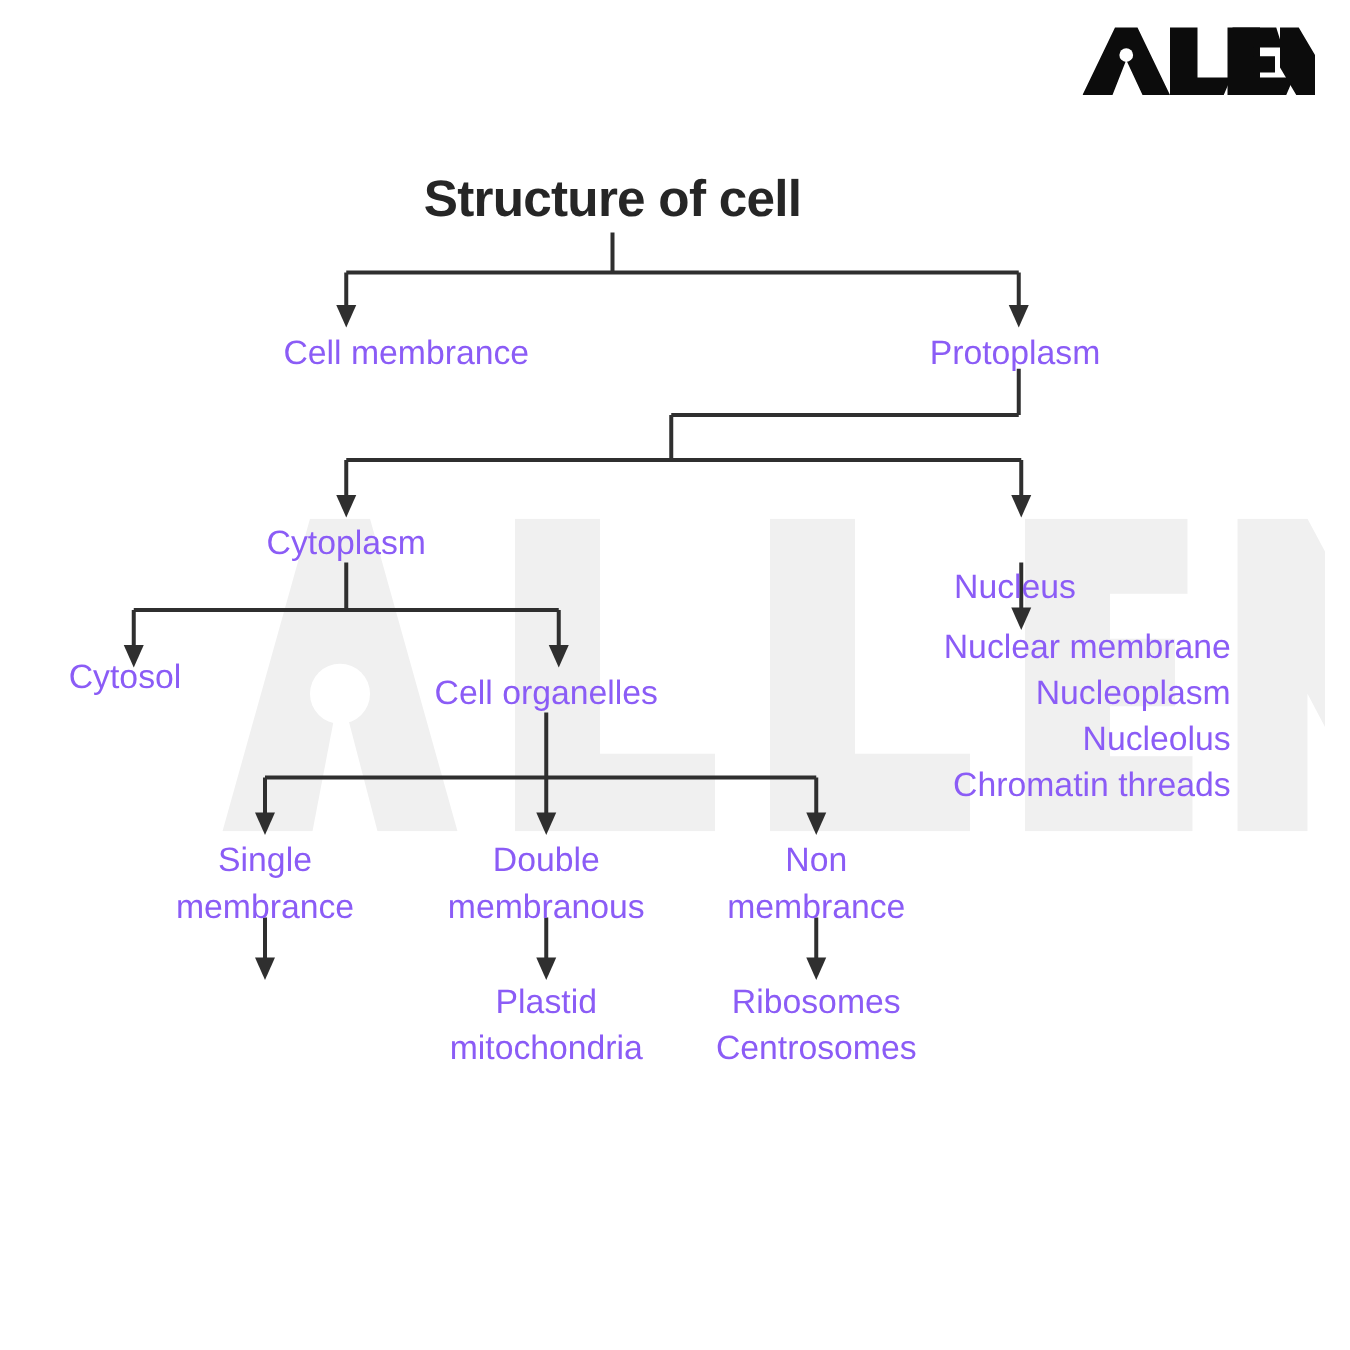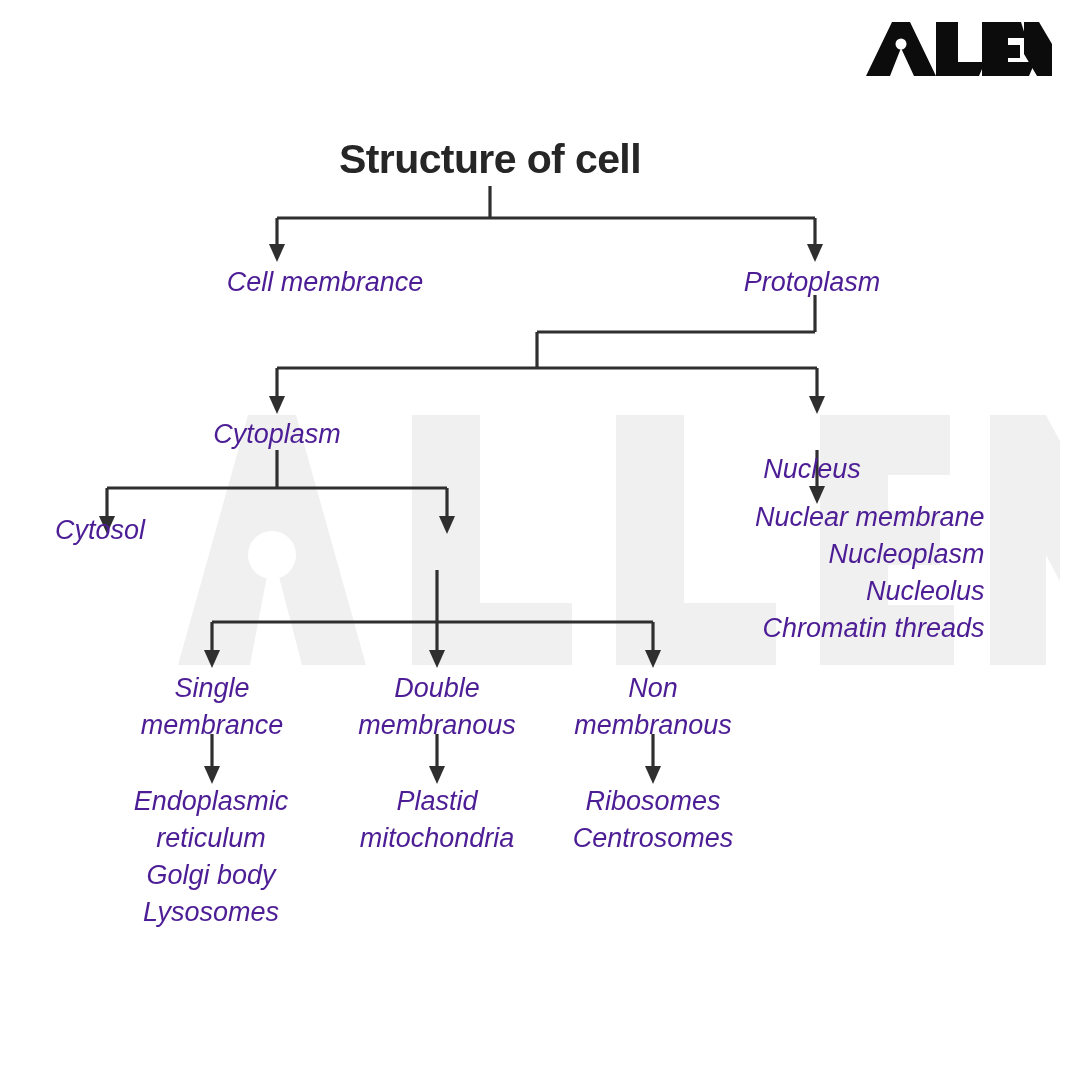--- a/index.html
+++ b/index.html
@@ -43,27 +43,26 @@
     width: 1080px;
     height: 1080px;
     z-index: 1;
     pointer-events: none;
   }
 
   
   .node {
     position: absolute;
     z-index: 3;
-    color: #4c1d95;
+    color: #8b5cf6;
     font-size: 27px;
     line-height: 37px;
     white-space: pre-line;
     text-align: center;
     transform: translateX(-50%);
-    font-style: italic;
   }
   .node.left-align {
     text-align: right;
     transform: none;
   }
 
   #title {
     position: absolute;
     z-index: 3;
     left: 490px;
@@ -167,31 +166,28 @@
   <div class="node" style="left:812px; top:264px;">Protoplasm</div>
 
   <div class="node" style="left:277px; top:416px;">Cytoplasm</div>
   <div class="node" style="left:812px; top:416px;margin-top:35px;">Nucleus</div>
 
   <div class="node left-align" style="left:755px; top:499px;">Nuclear membrane
 Nucleoplasm
 Nucleolus
 Chromatin threads</div>
 
-  <div class="node" style="left:100px; top:512px;">Cytosol</div>
+  <div class="node" style="left:100px; top:523px;">Cytosol</div>
+  <div class="node" style="left:437px; top:536px;">Cell organelles</div>
 
   <div class="node" style="left:212px; top:670px;">Single
 membrance</div>
   <div class="node" style="left:437px; top:670px;text-align:center;">Double
 membranous</div>
   <div class="node" style="left:653px; top:670px;">Non
-membranous</div>
+membrance</div>
 
-  <div class="node" style="left:211px; top:783px;">Endoplasmic
-reticulum
-Golgi body
-Lysosomes</div>
   <div class="node" style="left:653px; top:783px;">Ribosomes
 Centrosomes</div>
   <div class="node" style="left:437px; top:783px;">Plastid
 mitochondria</div>
 
 </div>
 
 </body></html>

